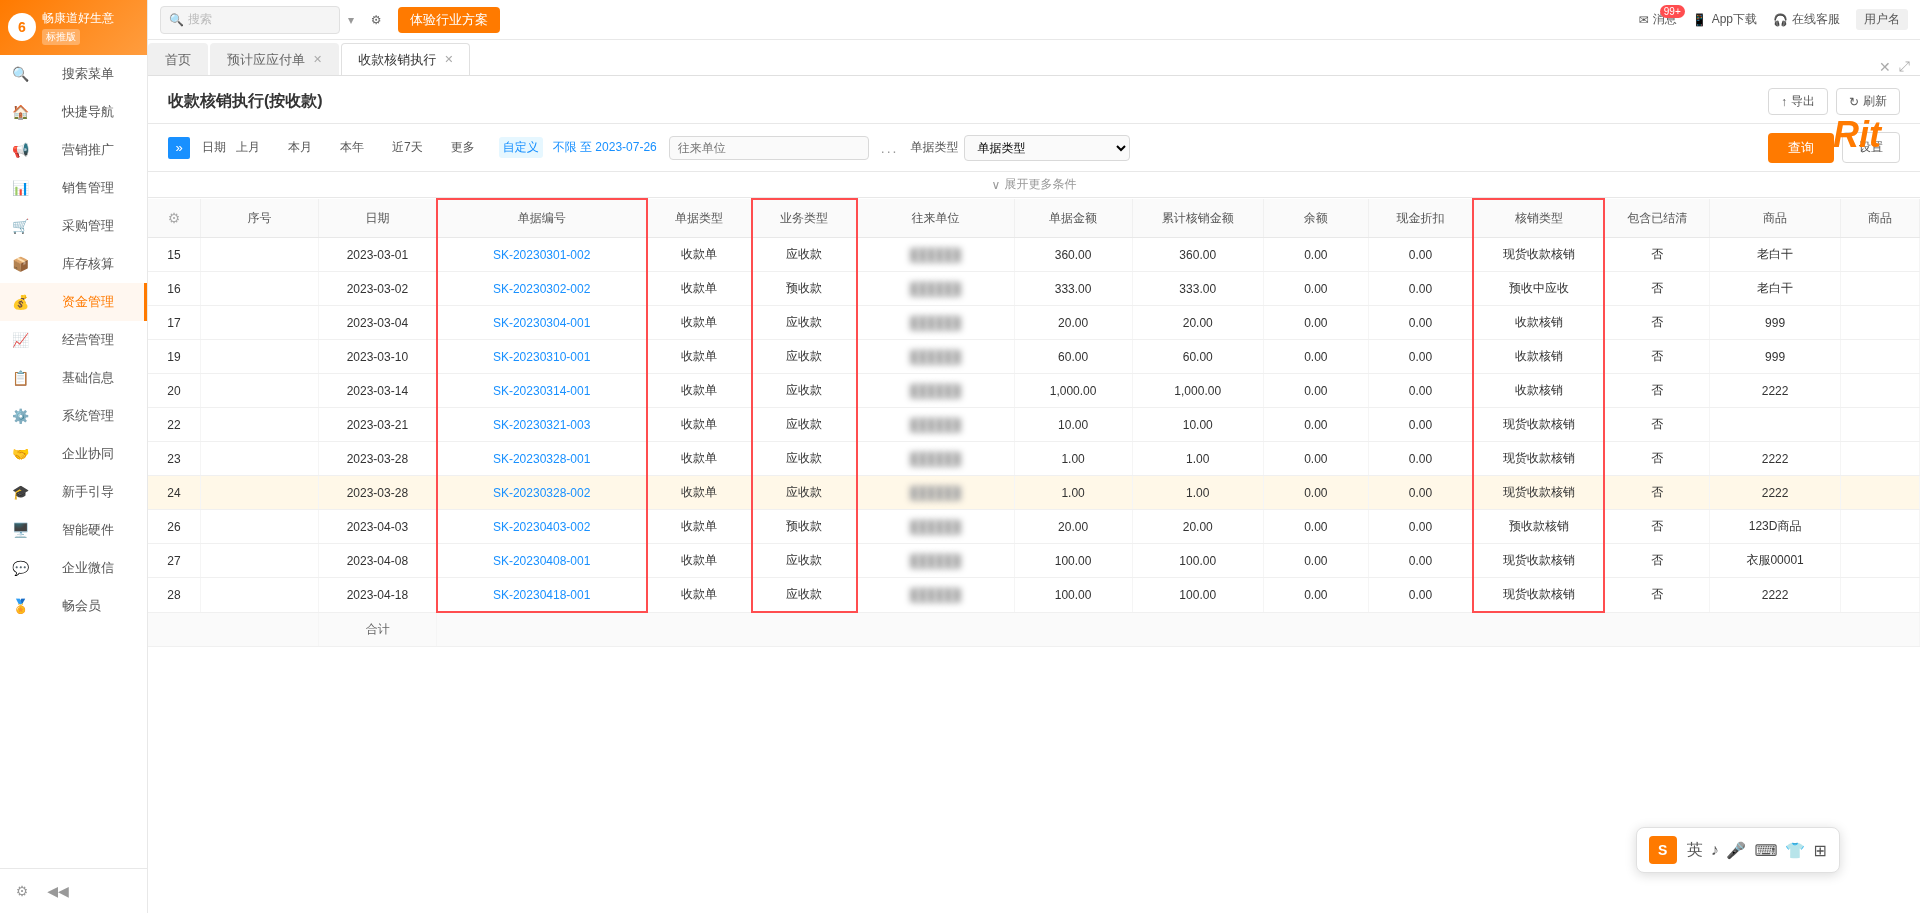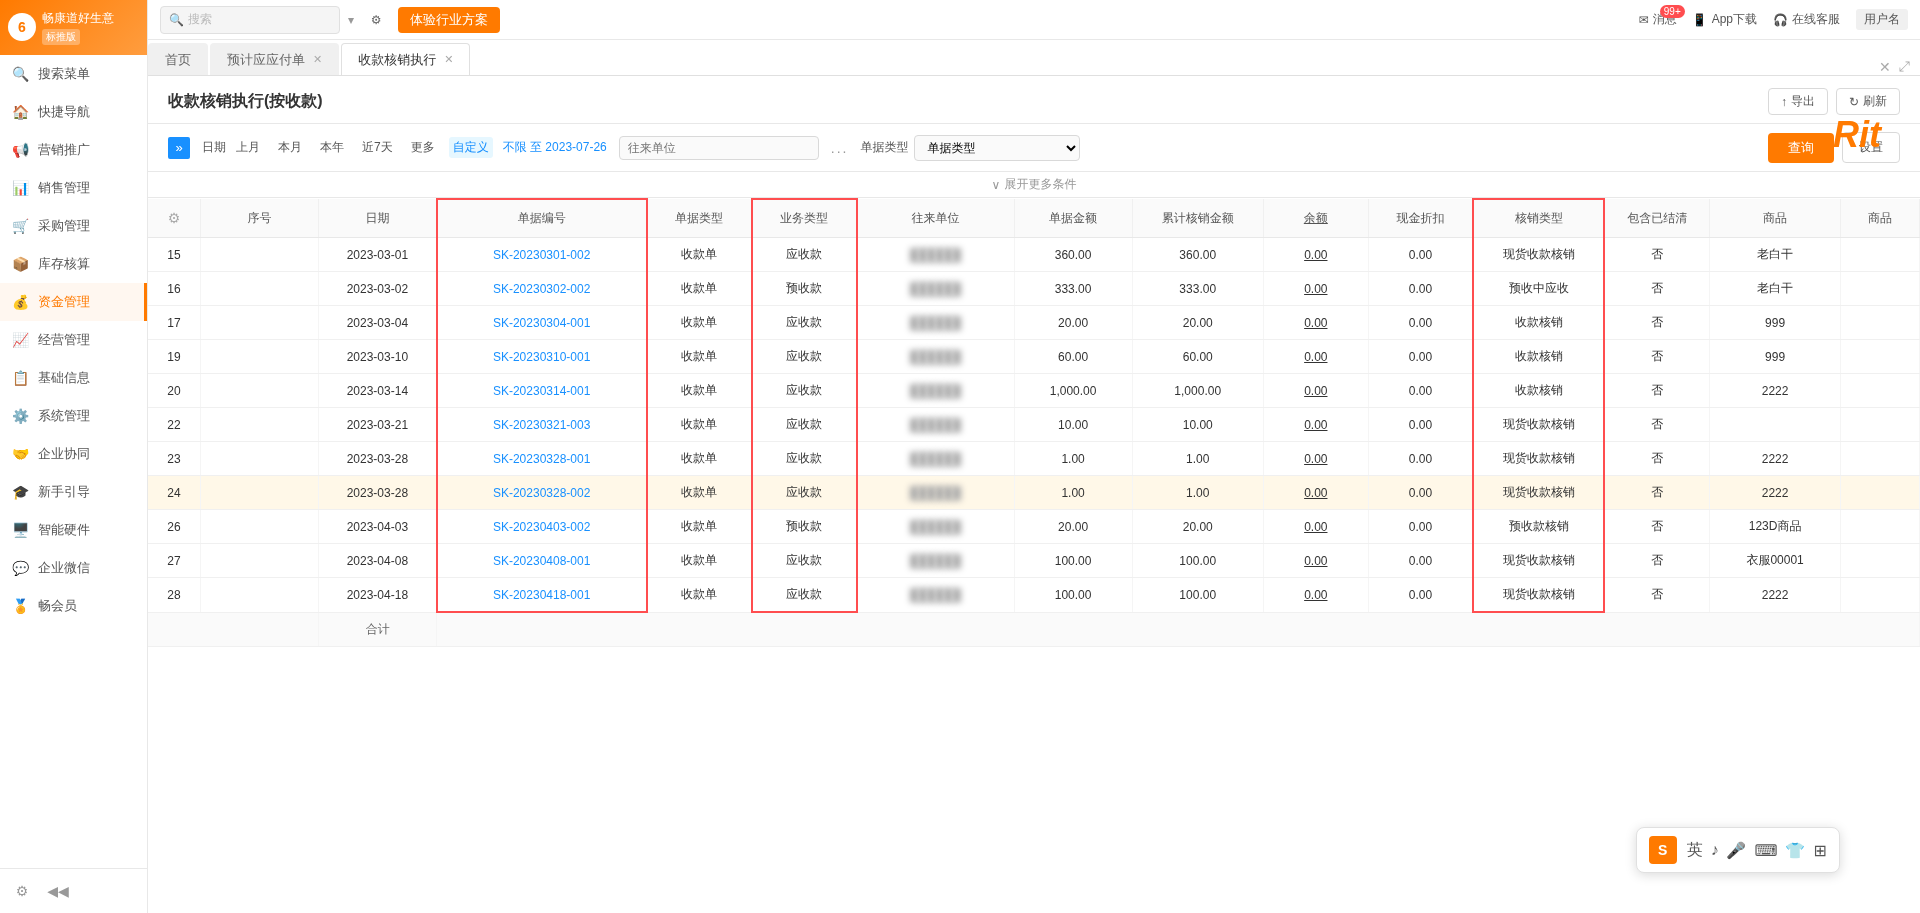--- a/index.html
+++ b/index.html
@@ -8,21 +8,21 @@
     
     .sidebar { width: 148px; background: #fff; border-right: 1px solid #e8e8e8; display: flex; flex-direction: column; height: 913px; flex-shrink: 0; }
     .sidebar-logo { background: linear-gradient(135deg, #ff7a00, #ff9d3f); color: #fff; padding: 10px 8px; display: flex; align-items: center; gap: 6px; min-height: 52px; }
     .sidebar-logo .logo-icon { width: 28px; height: 28px; background: #fff; border-radius: 50%; display: flex; align-items: center; justify-content: center; color: #ff7a00; font-size: 14px; font-weight: bold; flex-shrink: 0; }
     .sidebar-logo .logo-text { font-size: 12px; color: #fff; line-height: 1.4; }
     .sidebar-logo .logo-badge { font-size: 10px; background: rgba(255,255,255,0.3); padding: 1px 4px; border-radius: 3px; margin-top: 2px; display: inline-block; }
     .sidebar-nav { flex: 1; overflow-y: auto; }
     .sidebar-item { display: flex; align-items: center; gap: 8px; padding: 10px 12px; cursor: pointer; color: #555; transition: background 0.2s; }
     .sidebar-item.active { background: #fff7f0; color: #ff7a00; border-right: 3px solid #ff7a00; }
     .sidebar-item .s-icon { font-size: 14px; width: 18px; text-align: center; }
-    .sidebar-item .s-label { font-size: 13px; }
+    .sidebar-item .s-label { font-size: 13px; margin-left: 24px; }
     .sidebar-bottom { border-top: 1px solid #e8e8e8; padding: 8px; display: flex; align-items: center; gap: 8px; }
     .sidebar-bottom .gear-btn { width: 28px; height: 28px; display: flex; align-items: center; justify-content: center; cursor: pointer; color: #999; font-size: 14px; }
     .sidebar-bottom .collapse-btn { width: 28px; height: 28px; display: flex; align-items: center; justify-content: center; cursor: pointer; color: #999; font-size: 14px; }
 
     
     .main { flex: 1; display: flex; flex-direction: column; height: 913px; overflow: hidden; }
 
     
     .topbar { height: 40px; background: #fff; border-bottom: 1px solid #e8e8e8; display: flex; align-items: center; padding: 0 12px; gap: 8px; }
     .topbar-search { flex: 0 0 180px; background: #f5f5f5; border: 1px solid #e0e0e0; border-radius: 4px; height: 28px; display: flex; align-items: center; padding: 0 8px; gap: 4px; color: #bbb; font-size: 12px; }
@@ -50,21 +50,21 @@
     .page-title { font-size: 16px; font-weight: 600; color: #333; }
     .page-actions { display: flex; gap: 8px; }
     .btn-export { border: 1px solid #d9d9d9; background: #fff; color: #555; border-radius: 4px; padding: 4px 12px; cursor: pointer; display: flex; align-items: center; gap: 4px; font-size: 12px; }
     .btn-refresh { border: 1px solid #d9d9d9; background: #fff; color: #555; border-radius: 4px; padding: 4px 12px; cursor: pointer; display: flex; align-items: center; gap: 4px; font-size: 12px; }
 
     
     .filter-bar { background: #fff; padding: 8px 20px; border-bottom: 1px solid #e8e8e8; display: flex; align-items: center; gap: 12px; }
     .filter-toggle { width: 22px; height: 22px; background: #1890ff; color: #fff; border: none; cursor: pointer; display: flex; align-items: center; justify-content: center; border-radius: 2px; font-size: 13px; }
     .filter-group { display: flex; align-items: center; gap: 6px; }
     .filter-label { color: #555; font-size: 12px; white-space: nowrap; }
-    .filter-date-btns { display: flex; gap: 10px; align-items: flex-end; }
+    .filter-date-btns { display: flex; gap: 20px; align-items: flex-end; }
     .date-btn { border: none; background: none; cursor: pointer; color: #555; font-size: 12px; padding: 2px 4px; }
     .date-custom { border: none; background: none; cursor: pointer; color: #1890ff; font-size: 12px; padding: 2px 4px; background: #e6f7ff; border-radius: 3px; }
     .filter-date-range { font-size: 12px; color: #1890ff; margin-left: 4px; }
     .filter-unit { flex: 0 0 200px; }
     .filter-unit-input { border: 1px solid #d9d9d9; border-radius: 4px; padding: 4px 8px; font-size: 12px; width: 100%; color: #aaa; background: #fafafa; }
     .filter-more { color: #999; letter-spacing: 2px; font-size: 14px; }
     .filter-type-group { display: flex; align-items: center; gap: 6px; flex: 0 0 220px; }
     .filter-type-select { border: 1px solid #d9d9d9; border-radius: 4px; padding: 4px 8px; font-size: 12px; width: 100%; background: #fafafa; }
     .btn-query { background: #ff7a00; color: #fff; border: none; border-radius: 4px; padding: 6px 20px; cursor: pointer; font-size: 13px; font-weight: 500; }
     .btn-settings { border: 1px solid #d9d9d9; background: #fff; color: #555; border-radius: 4px; padding: 6px 16px; cursor: pointer; font-size: 12px; }
@@ -82,21 +82,21 @@
     tr.highlighted td { background: #fff8e8; }
     .link-cell { color: #1890ff; cursor: pointer; text-decoration: none; }
     .col-no { width: 40px; }
     .col-date { width: 90px; }
     .col-sn { width: 160px; }
     .col-type { width: 80px; }
     .col-biz { width: 80px; }
     .col-partner { width: 120px; }
     .col-amount { width: 90px; }
     .col-writeoff { width: 100px; }
-    .col-balance { width: 80px; text-decoration: underline; }
+    .col-balance { width: 80px; }
     .col-discount { width: 80px; }
     .col-writeoff-type { width: 100px; }
     .col-settled { width: 80px; }
     .col-product { width: 100px; }
     .col-product2 { width: 60px; }
     .setting-icon { color: #aaa; cursor: pointer; font-size: 14px; }
     .footer-row td { background: #fafafa; font-weight: 500; color: #666; }
 
     th.hl-sn, td.hl-sn { border-left: 2px solid #ff4d4f; border-right: 2px solid #ff4d4f; }
     th.hl-biz, td.hl-biz { border-left: 2px solid #ff4d4f; border-right: 2px solid #ff4d4f; }

